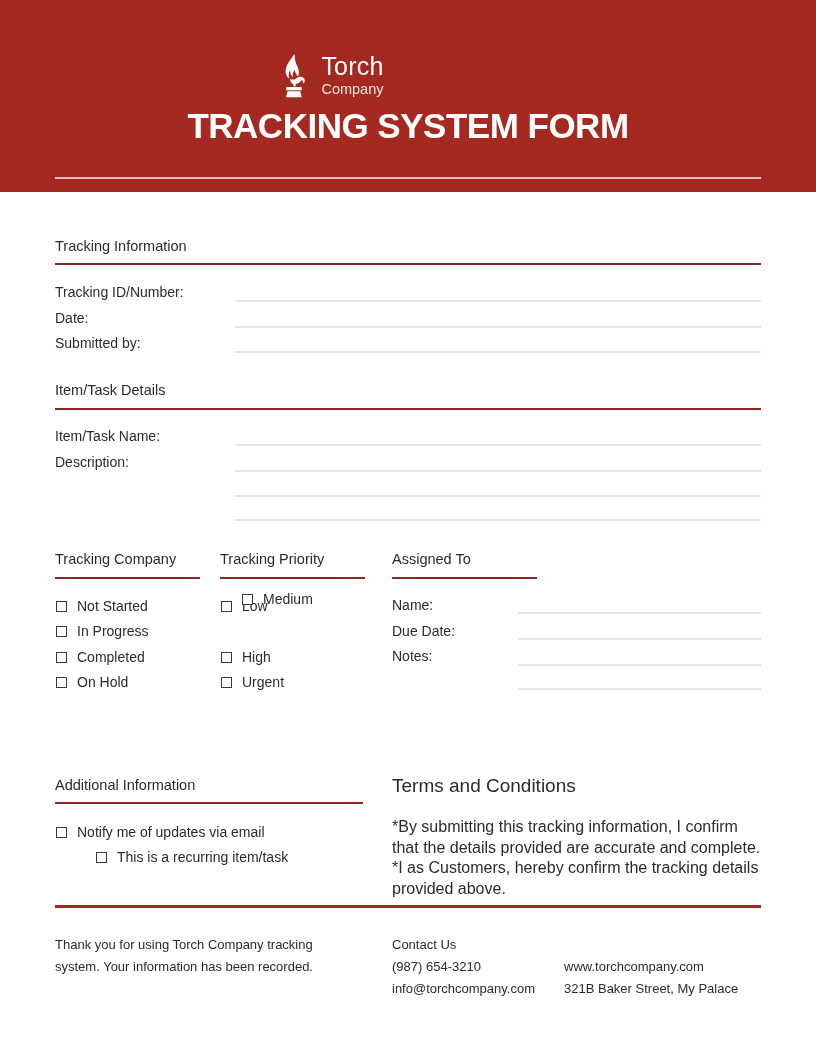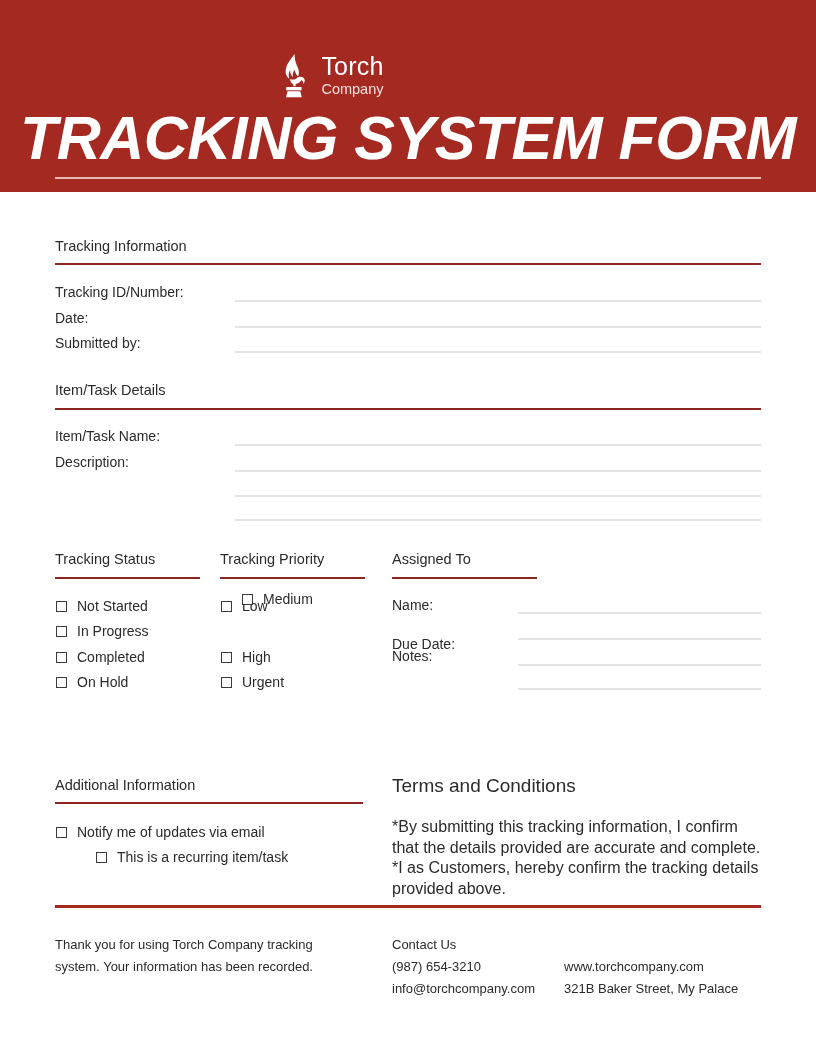--- a/index.html
+++ b/index.html
@@ -61,26 +61,25 @@
     color: #f4e2e0;
     margin-top: 3px;
     font-weight: 400;
   }
 
   .header-title {
     position: absolute;
     left: 0; top: 108px;
     width: 816px;
     text-align: center;
-    font-size: 61px;
+    font-size: 35px;
     font-weight: 700;
     color: #ffffff;
     letter-spacing: -0.5px;
     line-height: 1;
-    font-style: italic;
   }
 
   .header-rule {
     position: absolute;
     left: 55px;
     top: 177px;
     width: 706px;
     height: 2px;
     background: #e7b9b4;
   }
@@ -237,21 +236,21 @@
 <div class="sec-rule" style="left:55px; top:408px; width:706px;"></div>
 
 <div class="field-label" style="left:55px; top:428px;">Item/Task Name:</div>
 <div class="field-line" style="left:235px; top:444px; width:526px;"></div>
 
 <div class="field-label" style="left:55px; top:454px;">Description:</div>
 <div class="field-line" style="left:235px; top:470px; width:526px;"></div>
 <div class="field-line" style="left:235px; top:495px; width:526px;"></div>
 <div class="field-line" style="left:235px; top:519px; width:526px;"></div>
 
-<div class="sec-title" style="left:55px; top:551px;">Tracking Status</div>
+<div class="sec-title" style="left:55px; top:551px;">Tracking Company</div>
 <div class="sec-rule" style="left:55px; top:577px; width:145px;"></div>
 
 <div class="cbrow" style="left:56px; top:599px;">
   <span class="cbox"></span>
   <span class="cblabel">Not Started</span>
 </div>
 <div class="cbrow" style="left:56px; top:624px;">
   <span class="cbox"></span>
   <span class="cblabel">In Progress</span>
 </div>
@@ -283,21 +282,21 @@
   <span class="cbox"></span>
   <span class="cblabel">Urgent</span>
 </div>
 
 <div class="sec-title" style="left:392px; top:551px;">Assigned To</div>
 <div class="sec-rule" style="left:392px; top:577px; width:145px;"></div>
 
 <div class="field-label" style="left:392px; top:597px;">Name:</div>
 <div class="field-line" style="left:518px; top:612px; width:243px;"></div>
 
-<div class="field-label" style="left:392px; top:623px;margin-top:13px;">Due Date:</div>
+<div class="field-label" style="left:392px; top:623px;">Due Date:</div>
 <div class="field-line" style="left:518px; top:638px; width:243px;"></div>
 
 <div class="field-label" style="left:392px; top:648px;">Notes:</div>
 <div class="field-line" style="left:518px; top:664px; width:243px;"></div>
 <div class="field-line" style="left:518px; top:688px; width:243px;"></div>
 
 <div class="sec-title" style="left:55px; top:777px;">Additional Information</div>
 <div class="sec-rule" style="left:55px; top:802px; width:308px;"></div>
 
 <div class="cbrow" style="left:56px; top:825px;">

